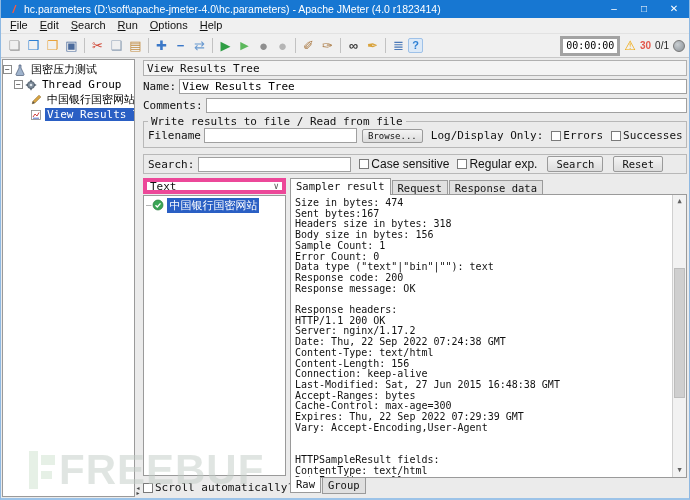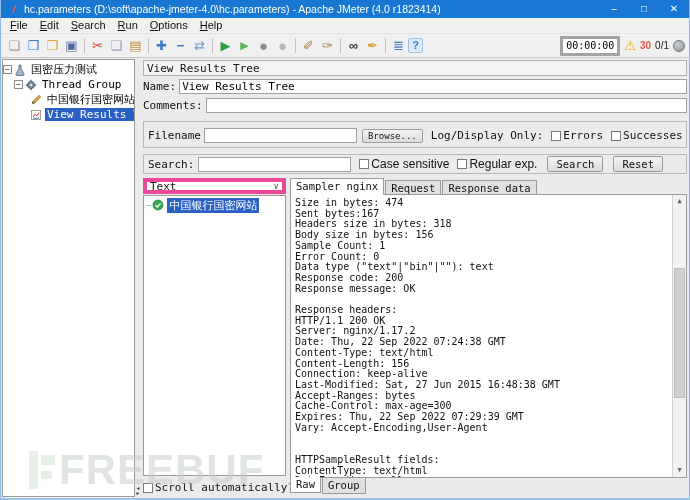--- a/index.html
+++ b/index.html
@@ -231,20 +231,21 @@
         <label>Name:</label>
         <input class="text-input" type="text" value="View Results Tree" style="">
       </div>
 
       <div class="form-row">
         <label>Comments:</label>
         <input class="text-input" type="text" value="" style="">
       </div>
 
       <div class="fieldset">
+        <span class="legend">Write results to file / Read from file</span>
         <div class="form-row" style="margin-top:3px">
           <label>Filename</label>
           <input class="text-input" style="max-width: 225px;" type="text" value="">
           <button class="btn small" style="margin-left:5px">Browse...</button>
           <span style="margin-left:8px;white-space:nowrap">Log/Display Only:</span>
           <span class="cb-row">
             <span class="cb"></span>
             <span>Errors</span>
           </span>
           <span class="cb-row">
@@ -292,21 +293,21 @@
           <div class="scroll-row">
             <span class="cb"></span>
             <span>Scroll automatically?</span>
           </div>
         </div>
 
         <div class="res-div"></div>
 
         <div class="res-right">
           <div class="tabs">
-            <span class="tab active">Sampler nginx</span>
+            <span class="tab active">Sampler result</span>
             <span class="tab">Request</span>
             <span class="tab">Response data</span>
           </div>
           <div class="content-wrap">
             <pre class="content-pre">Size in bytes: 474
 Sent bytes:167
 Headers size in bytes: 318
 Body size in bytes: 156
 Sample Count: 1
 Error Count: 0

